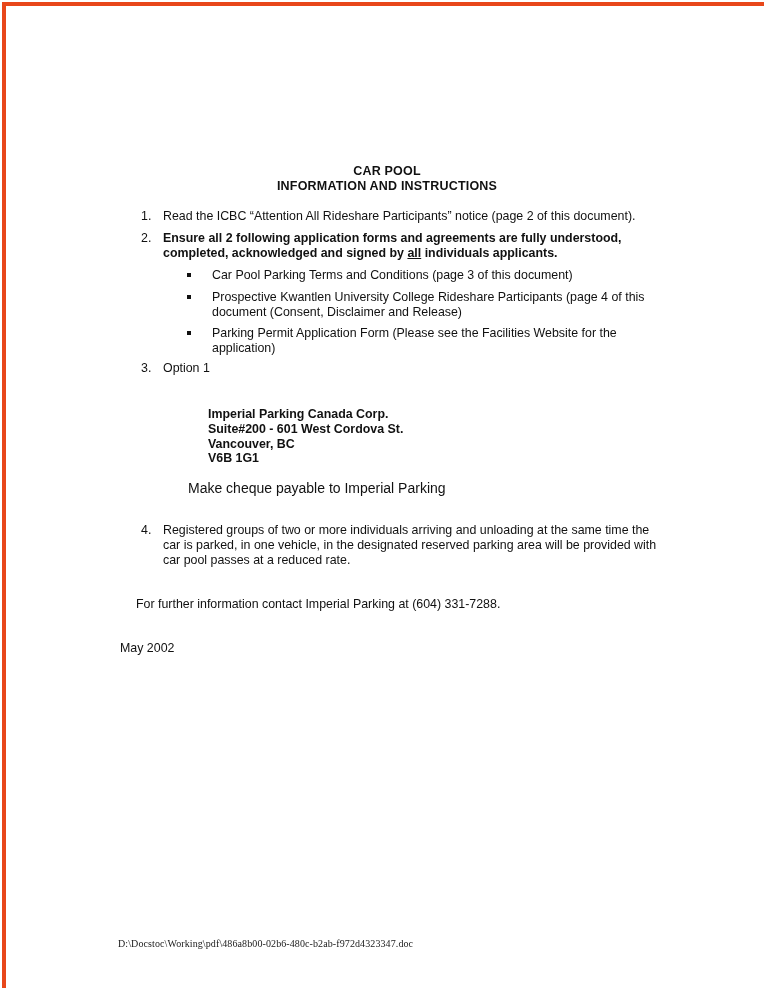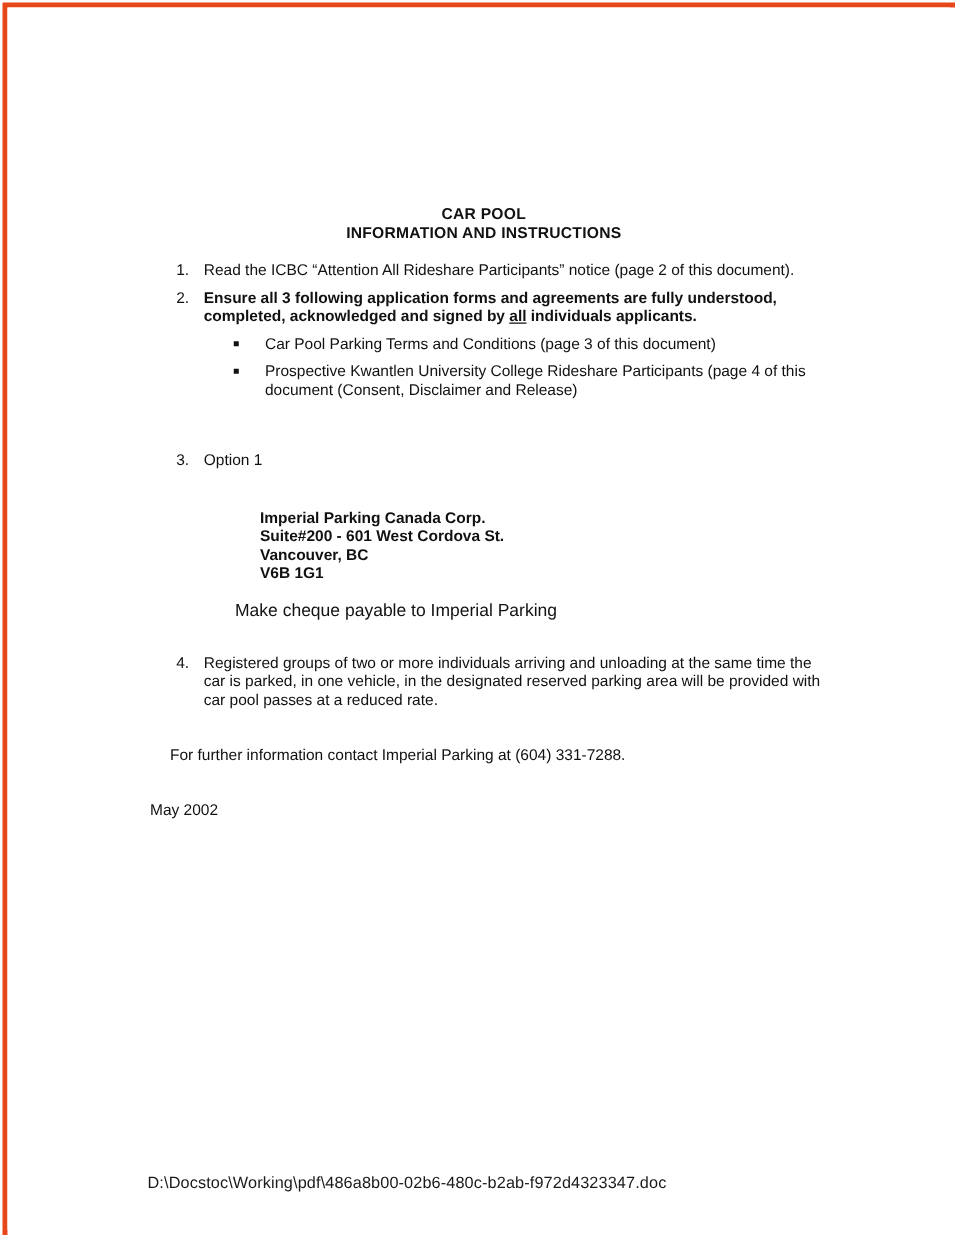--- a/index.html
+++ b/index.html
@@ -134,22 +134,22 @@
     top: 635px;
     font-size: 12.4px;
     line-height: 15.2px;
   }
 
   
   .footer-path {
     position: absolute;
     left: 112px;
     top: 932px;
-    font-family: Liberation Sans, sans-serif;
-    font-size: 13px;
+    font-family: Liberation Serif, serif;
+    font-size: 10px;
     color: #1a1a1a;
     letter-spacing: 0.1px;
   }
 </style>
 </head>
 <body>
 
 <div class="scan-frame">
   <div class="page">
 
@@ -158,33 +158,37 @@
       <span class="line">INFORMATION AND INSTRUCTIONS</span>
     </div>
 
     <div class="numbered-item item1">
       <span class="num">1.</span>
       <span class="body">Read the ICBC “Attention All Rideshare Participants” notice (page 2 of this document).</span>
     </div>
 
     <div class="numbered-item item2 bold-body">
       <span class="num">2.</span>
-      <span class="body"><span>Ensure all 3 following application forms and agreements are fully understood, completed, acknowledged and signed by </span><u class="emph">all</u><span> individuals applicants.</span></span>
+      <span class="body"><span>Ensure all 2 following application forms and agreements are fully understood, completed, acknowledged and signed by </span><u class="emph">all</u><span> individuals applicants.</span></span>
     </div>
 
     <div class="bullet-item b1">
       <span class="sq"></span>
       <span class="body">Car Pool Parking Terms and Conditions (page 3 of this document)</span>
     </div>
 
     <div class="bullet-item b2">
       <span class="sq"></span>
       <span class="body">Prospective Kwantlen University College Rideshare Participants (page 4 of this document (Consent, Disclaimer and Release)</span>
     </div>
 
+    <div class="bullet-item b3">
+      <span class="sq"></span>
+      <span class="body">Parking Permit Application Form (Please see the Facilities Website for the application)</span>
+    </div>
 
     <div class="numbered-item item3">
       <span class="num">3.</span>
       <span class="body">Option 1</span>
     </div>
 
 
     <div class="address-block">
       <span class="line">Imperial Parking Canada Corp.</span>
       <span class="line">Suite#200 - 601 West Cordova St.</span>

